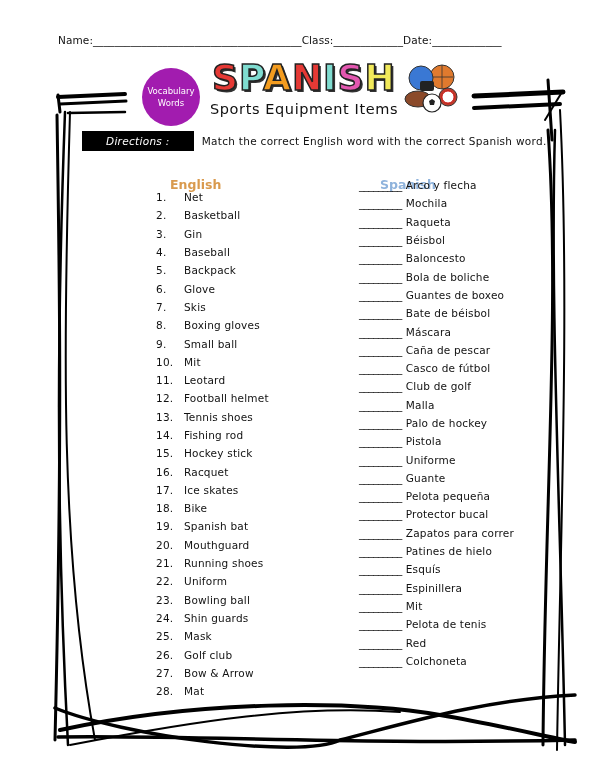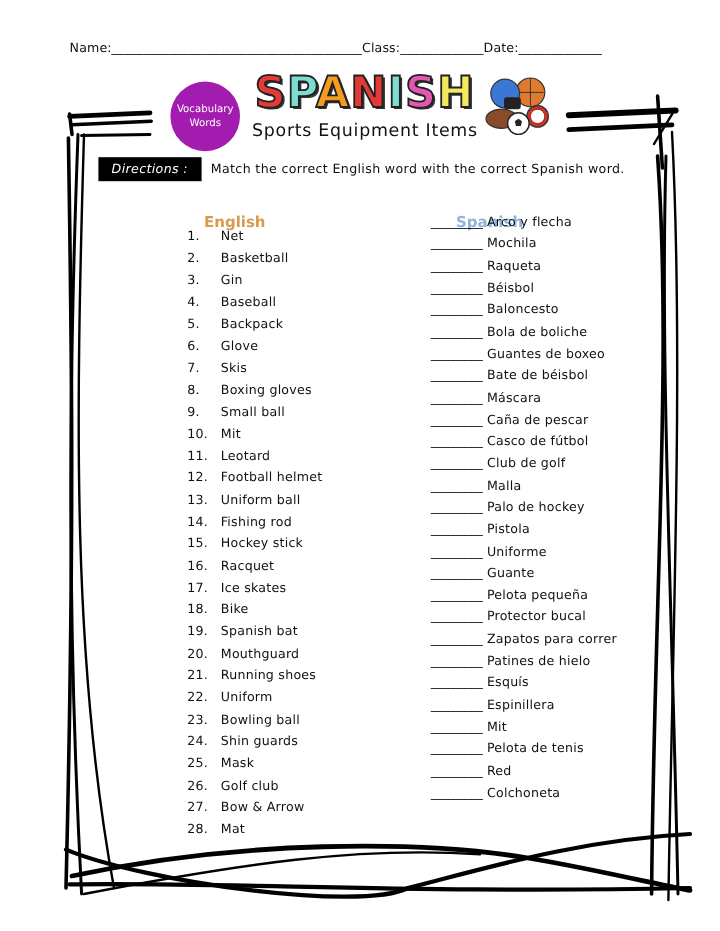--- a/index.html
+++ b/index.html
@@ -12,21 +12,21 @@
   .vocab-circle { position:absolute; left:142px; top:68px; width:58px; height:58px;
                   border-radius:50%; background:#a21caf; color:#fff; font-size:8.5px;
                   display:flex; flex-direction:column; align-items:center; justify-content:center;
                   line-height:12px; text-align:center; }
   .title { position:absolute; left:212px; top:58px; font-size:36px; font-weight:bold;
            letter-spacing:1px; font-family:"DejaVu Sans", sans-serif; line-height:40px; }
   .title span { -webkit-text-stroke:1.5px #222; text-shadow:2px 2px 0 #333; }
   .subtitle { position:absolute; left:210px; top:101px; font-size:14.5px; letter-spacing:0.6px; }
   .balls { position:absolute; left:404px; top:63px; width:60px; height:50px; }
   .directions { position:absolute; left:82px; top:131px; display:flex; align-items:center; }
-  .dir-label { background:#000; color:#fff; font-style:italic; font-size:10.5px; padding:4px 11px;
+  .dir-label { background:#000; color:#fff; font-style:italic; font-size:10.5px; padding:4px 24px;
                letter-spacing:0.3px; }
   .dir-text { font-size:10.5px; margin-left:8px; letter-spacing:0.3px; }
   .col-head { position:absolute; top:162px; font-size:12.5px; font-weight:bold;margin-top:15px; }
   .col-en { left:170px; color:#d99a4e; }
   .col-es { left:380px; color:#8fb3dc; }
   .list-en { position:absolute; left:156px; top:188px; }
   .list-es { position:absolute; left:359px; top:176px; }
   .row { height:18.3px; font-size:10.5px; display:flex; align-items:center; white-space:nowrap; letter-spacing:0.2px; }
   .num { width:28px; }
   .blank { margin-right:4px; letter-spacing:-0.5px; }
@@ -138,21 +138,21 @@
     <div class="row">
       <span class="num">11.</span>
       <span>Leotard</span>
     </div>
     <div class="row">
       <span class="num">12.</span>
       <span>Football helmet</span>
     </div>
     <div class="row">
       <span class="num">13.</span>
-      <span>Uniform ball</span>
+      <span>Tennis shoes</span>
     </div>
     <div class="row">
       <span class="num">14.</span>
       <span>Fishing rod</span>
     </div>
     <div class="row">
       <span class="num">15.</span>
       <span>Hockey stick</span>
     </div>
     <div class="row">

